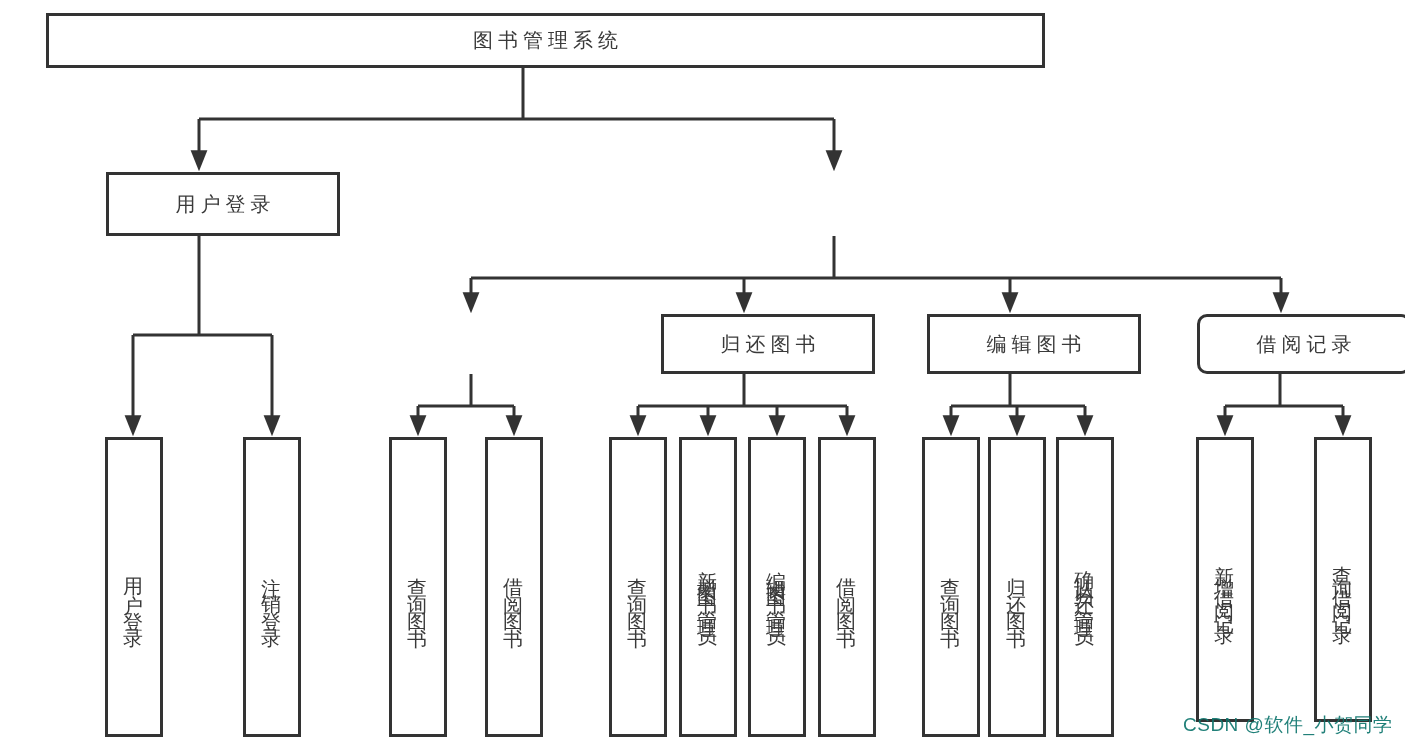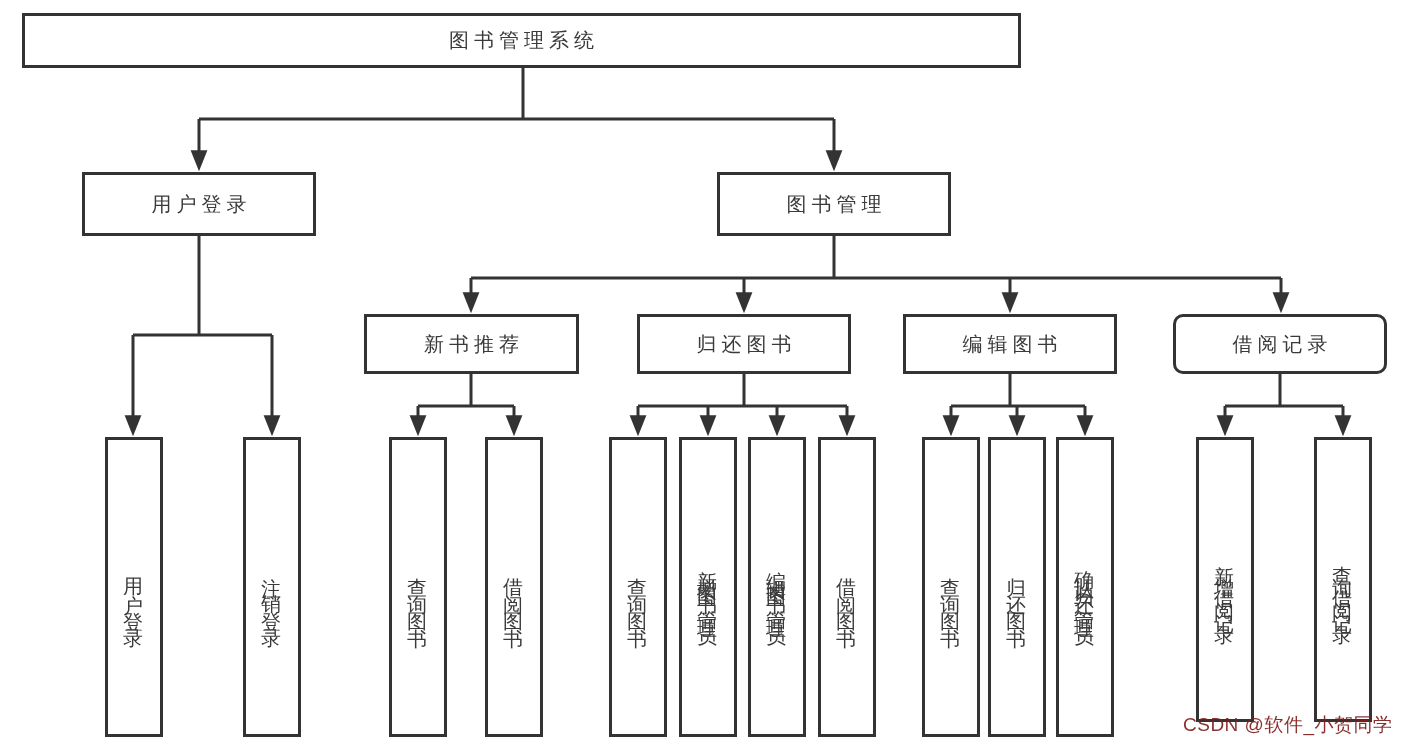--- a/index.html
+++ b/index.html
@@ -30,20 +30,21 @@
     display: flex;
     align-items: center;
     justify-content: center;
     z-index: 2;
   }
   .hbox {
     font-size: 20px;
     letter-spacing: 5px;
     text-indent: 5px; 
     white-space: nowrap;
+    margin-left: 24px;
   }
   
   .root       { left: 22px;   top: 13px;  width: 999px; height: 55px; }
   
   .n-login    { left: 82px;   top: 172px; width: 234px; height: 64px; }
   .n-mgmt     { left: 717px;  top: 172px; width: 234px; height: 64px; }
   
   .n-recommend{ left: 364px;  top: 314px; width: 215px; height: 60px; }
   .n-borrow   { left: 637px;  top: 314px; width: 214px; height: 60px; }
   .n-current  { left: 903px;  top: 314px; width: 214px; height: 60px; }
@@ -75,21 +76,21 @@
   .l9  { left: 922px;  }
   .l10 { left: 988px;  }
   .l11 { left: 1056px; }
   .l12 { left: 1196px; height: 285px; }
   .l13 { left: 1314px; height: 285px; }
   #watermark {
     position: absolute;
     left: 1183px;
     top: 712px;
     font-size: 19px;
-    color: #7f1d1d;
+    color: #0f766e;
     opacity: 0.92;
     z-index: 5;
     white-space: nowrap;
     letter-spacing: 0.5px;
   }
 </style>
 </head>
 <body>
 
 <div id="stage">
@@ -129,23 +130,21 @@
       <path d="M1017,406 L1017,430" marker-end="url(#arrowhead)"></path>
       <path d="M1085,406 L1085,430" marker-end="url(#arrowhead)"></path>
       <path d="M1225,406 L1225,430" marker-end="url(#arrowhead)"></path>
       <path d="M1343,406 L1343,430" marker-end="url(#arrowhead)"></path>
     </g>
   </svg>
 
   <div class="box hbox root">图书管理系统</div>
 
   <div class="box hbox n-login">用户登录</div>
-  <div class="box hbox n-mgmt">图书管理</div>
 
-  <div class="box hbox n-recommend">新书推荐</div>
   <div class="box hbox n-borrow">归还图书</div>
   <div class="box hbox n-current">编辑图书</div>
   <div class="box hbox n-records">借阅记录</div>
 
   <div class="box leaf sp-wide l1">
     <span>用户登录</span>
   </div>
   <div class="box leaf sp-wide l2">
     <span>注销登录</span>
   </div>

